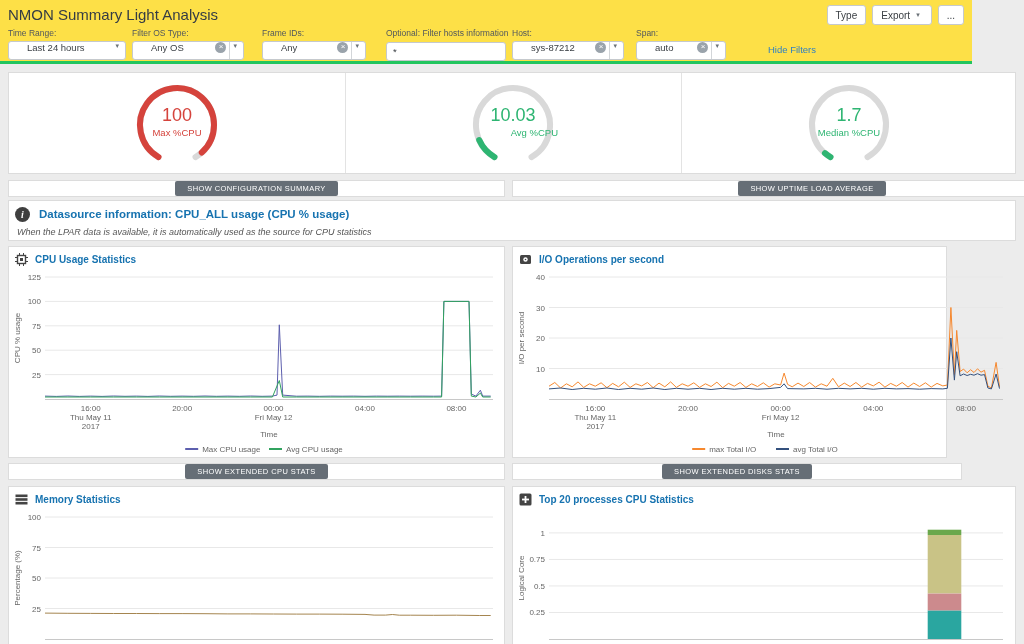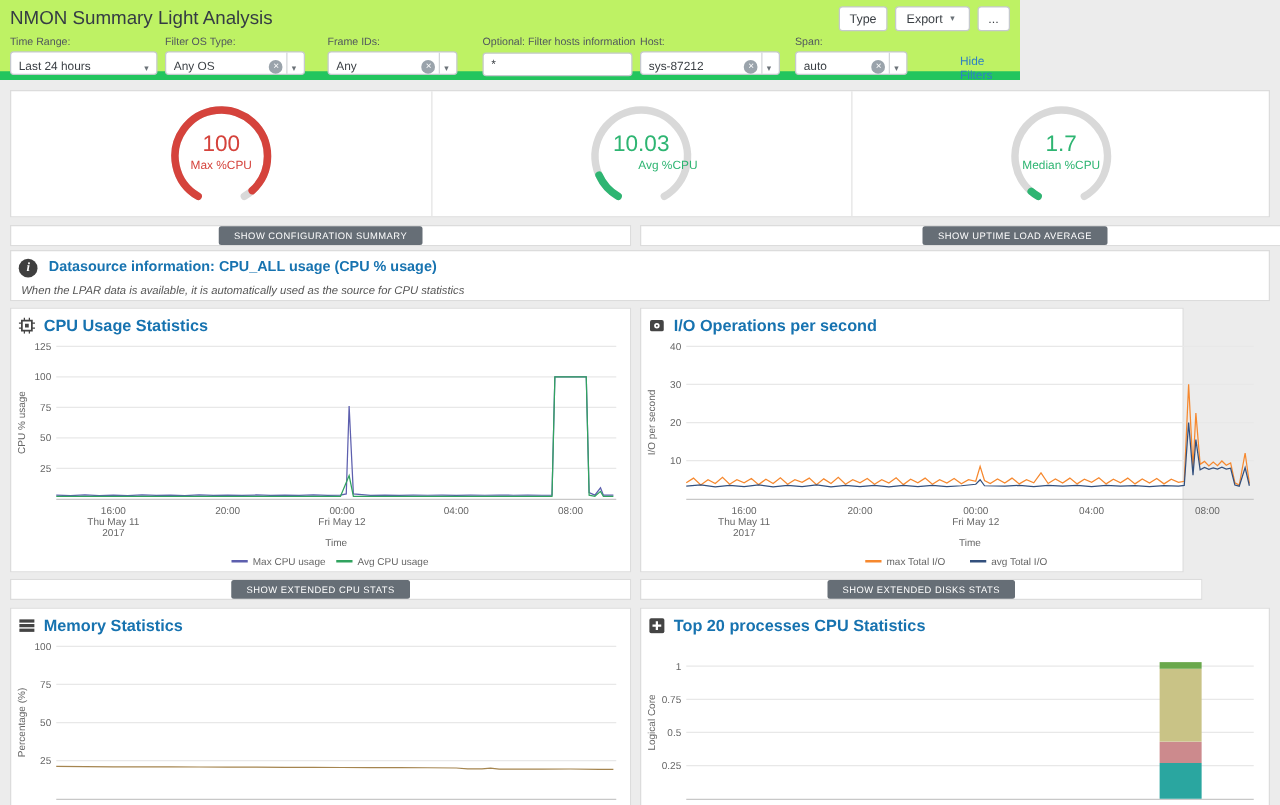--- a/index.html
+++ b/index.html
@@ -1,43 +1,43 @@
 <!DOCTYPE html>
 <html><head>
 <meta charset="utf-8">
 <style>
   *{box-sizing:border-box;margin:0;padding:0}
   html,body{background:#dcdcdc}
   body{font-family:"Liberation Sans",sans-serif}
   #app{position:relative;width:1024px;height:644px;background:#ececec;overflow:hidden;color:#333}
-  .topbar{position:absolute;left:0;top:0;width:816px;height:64px;background:#bef264;border-bottom:7px solid #22c55e}
+  .topbar{position:absolute;left:0;top:0;width:972px;height:64px;background:#fde047;border-bottom:3px solid #22c55e}
   .page-title{position:absolute;left:8px;top:6px;font-size:15px;color:#353c44}
   .top-actions{position:absolute;right:8px;top:5px;display:flex;gap:6px}
   .tbtn{height:20px;background:#fff;border:1px solid #c5c9cd;border-radius:3px;font-size:10px;color:#3a3f44;padding:0 8px;display:inline-flex;align-items:center;gap:3px;cursor:pointer;font-family:"Liberation Sans",sans-serif}
   .filter{position:absolute;top:28px}
   .flabel{font-size:8.5px;color:#51575d;white-space:nowrap;margin-bottom:3px}
-  .fcontrol{display:flex;align-items:flex-end;height:19px;background:#fff;border:1px solid #c5c9cd;border-radius:3px;font-size:9.5px;color:#3a3f44;padding:0 3px 0 6px;cursor:pointer}
+  .fcontrol{display:flex;align-items:flex-start;height:19px;background:#fff;border:1px solid #c5c9cd;border-radius:3px;font-size:9.5px;color:#3a3f44;padding:0 3px 0 18px;cursor:pointer}
   .fval{flex:1;white-space:nowrap;overflow:hidden}
   .clear{flex:0 0 11px;width:11px;height:11px;border-radius:50%;background:#9aa3ab;color:#fff;font-size:8px;line-height:10px;text-align:center;margin:0 3px;cursor:pointer}
   .sep{width:1px;height:17px;background:#d3d6d9}
   .caret{font-size:7px;color:#6b7278;padding:0 3px}
   .finput{width:100%;height:19px;background:#fff;border:1px solid #c5c9cd;border-radius:3px;font-size:9.5px;color:#3a3f44;padding:0 6px;font-family:"Liberation Sans",sans-serif}
   .hide-filters{position:absolute;left:768px;top:44px;font-size:9.5px;color:#2f80c3;cursor:pointer}
   .panel{position:absolute;background:#fff;border:1px solid #dcdcdc}
   .vdiv{position:absolute;top:0;width:1px;height:100%;background:#e3e3e3}
   .gauge{position:absolute;top:6px;width:90px;height:90px}
   .gauge-num{position:absolute;top:26px;left:0;width:100%;text-align:center;font-size:18px}
   .gauge-label{position:absolute;top:48px;left:0;width:100%;text-align:center;font-size:9.5px}
   .btnstrip{display:flex;align-items:center;justify-content:center}
   .dbtn{background:#666e76;color:#fff;border:none;border-radius:2px;font-size:7.5px;letter-spacing:.4px;padding:3px 12px;cursor:pointer;font-family:"Liberation Sans",sans-serif}
   .info-icon{position:absolute;left:6px;top:6px;width:15px;height:15px;border-radius:50%;background:#3f3f3f;color:#fff;font-size:10px;font-weight:bold;font-style:italic;text-align:center;line-height:15px;font-family:"Liberation Serif",serif}
   .ds-title{position:absolute;left:30px;top:7px;font-size:11.5px;font-weight:bold;color:#1773b0}
   .ds-note{position:absolute;left:8px;top:26px;font-size:9px;font-style:italic;color:#555}
   .phead{position:absolute;left:6px;top:6px;display:flex;align-items:center;gap:7px}
-  .ptitle{font-size:13px;font-weight:bold;color:#1773b0;white-space:nowrap}
+  .ptitle{font-size:10px;font-weight:bold;color:#1773b0;white-space:nowrap}
   .picon{width:13px;height:13px;flex:0 0 13px}
   .chart-svg{position:absolute;left:2px;top:24px}
   svg text{font-family:"Liberation Sans",sans-serif}
   .ctick{font-size:8px;fill:#666}
 </style>
 </head>
 <body>
 
 <div id="app">
 

